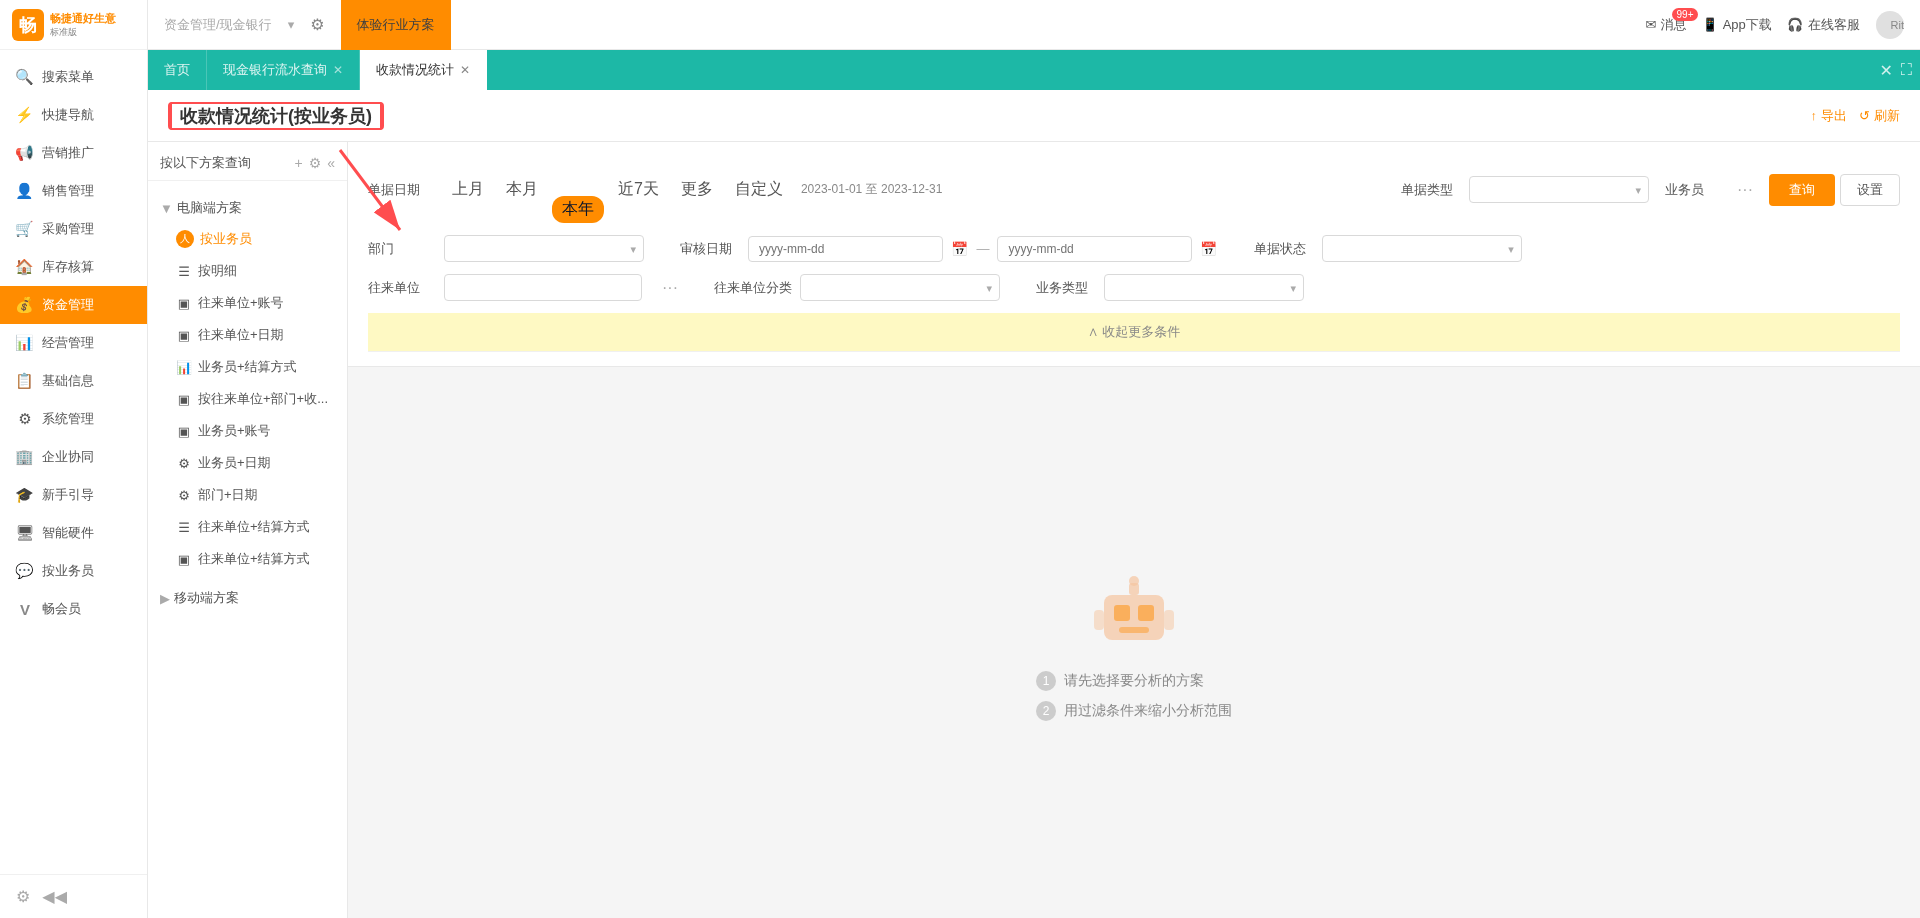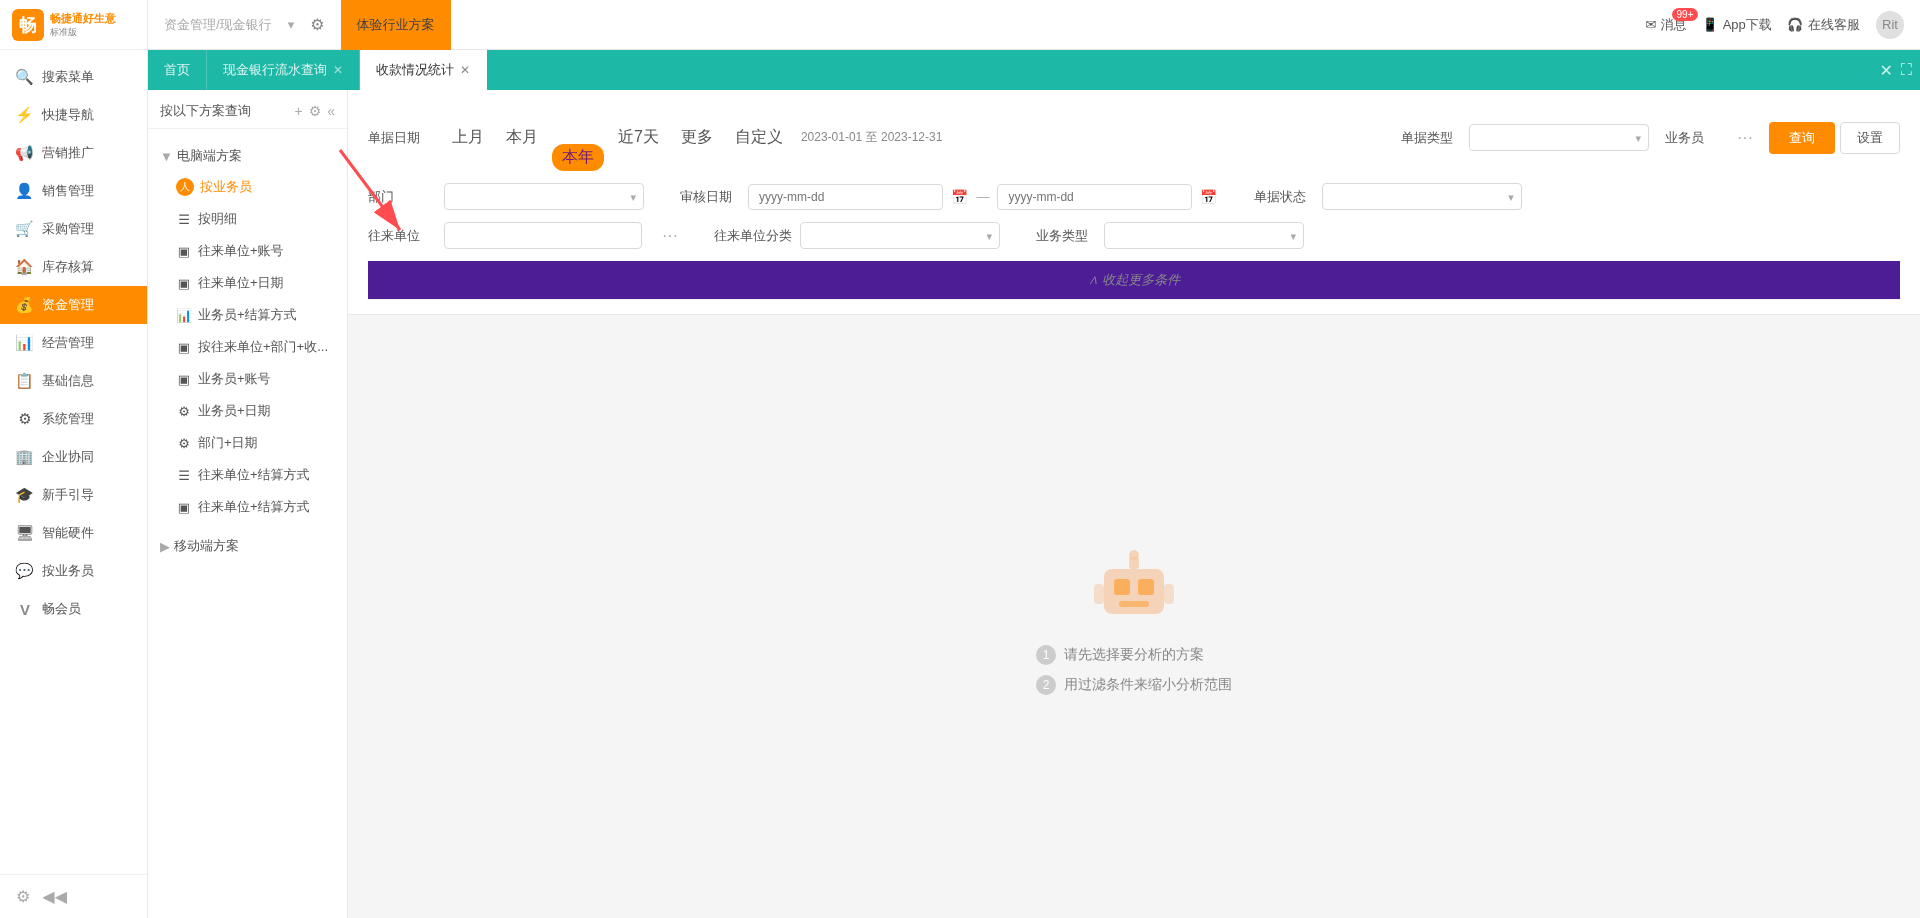--- a/index.html
+++ b/index.html
@@ -67,33 +67,33 @@
     
     .right-panel { flex: 1; display: flex; flex-direction: column; overflow: hidden; }
 
     
     .filter-area { background: #fff; padding: 14px 20px; border-bottom: 1px solid #e8e8e8; }
     .filter-row { display: flex; align-items: center; gap: 16px; margin-bottom: 12px; }
     .filter-row:last-child { margin-bottom: 0; }
     .filter-label { color: #555; font-size: 13px; white-space: nowrap; min-width: 60px; }
     .filter-date-group { display: flex; align-items: center; gap: 6px; }
     .date-tab { padding: 3px 8px; font-size: 16px; color: #555; cursor: pointer; border-radius: 3px; }
-    .date-tab.active { background: #ff8c00; color: #701a75; border-radius: 12px; padding: 3px 10px; margin-top: 40px; }
+    .date-tab.active { background: #ff8c00; color: #0f172a; border-radius: 12px; padding: 3px 10px; margin-top: 40px; }
     .date-range { font-size: 12px; color: #888; margin-left: 4px; }
     .filter-select { border: 1px solid #d9d9d9; border-radius: 4px; padding: 5px 28px 5px 10px; font-size: 13px; color: #555; background: white; cursor: pointer; min-width: 180px; position: relative; appearance: none; }
     .filter-select-wrap { position: relative; display: inline-block; }
     .filter-select-wrap::after { content: '▾'; position: absolute; right: 8px; top: 50%; transform: translateY(-50%); color: #aaa; pointer-events: none; font-size: 11px; }
     .filter-input { border: 1px solid #d9d9d9; border-radius: 4px; padding: 5px 10px; font-size: 13px; color: #555; background: white; min-width: 160px; }
     .filter-dots { color: #aaa; cursor: pointer; font-size: 16px; margin-left: 4px; }
     .date-input { border: 1px solid #d9d9d9; border-radius: 4px; padding: 5px 28px 5px 10px; font-size: 12px; color: #bbb; min-width: 130px; position: relative; }
     .date-input-icon { color: #bbb; font-size: 14px; }
     .date-dash { color: #aaa; }
     .query-btn { background: #ff8c00; color: white; border: none; padding: 6px 20px; border-radius: 4px; cursor: pointer; font-size: 13px; }
     .settings-btn { border: 1px solid #d9d9d9; background: white; color: #555; padding: 6px 16px; border-radius: 4px; cursor: pointer; font-size: 13px; }
-    .collapse-bar { text-align: center; padding: 10px; color: #888; cursor: pointer; font-size: 13px; background: #4c1d95; border-bottom: 1px solid #f0f0f0; font-style: italic; }
+    .collapse-bar { text-align: center; padding: 10px; color: #888; cursor: pointer; font-size: 13px; background: #fef9c3; border-bottom: 1px solid #f0f0f0; }
 
     
     .data-area { flex: 1; display: flex; flex-direction: column; align-items: center; justify-content: center; background: #f5f5f5; }
     .data-placeholder { display: flex; flex-direction: column; align-items: center; gap: 16px; }
     .data-tips { display: flex; flex-direction: column; gap: 10px; }
     .data-tip { display: flex; align-items: center; gap: 8px; color: #888; font-size: 14px; }
     .tip-num { width: 20px; height: 20px; border-radius: 50%; background: #ccc; color: white; display: flex; align-items: center; justify-content: center; font-size: 12px; flex-shrink: 0; }
 
     
     .highlight-box { border: 2px solid #ff4d4f; border-radius: 4px; }
@@ -191,21 +191,21 @@
         <span class="badge-count">99+</span>
       </div>
       <div class="topbar-badge">
         <span>📱</span>
         <span>App下载</span>
       </div>
       <div class="topbar-badge">
         <span>🎧</span>
         <span>在线客服</span>
       </div>
-      <div class="topbar-user" style="display:flex;align-items:center;justify-content:center;font-size:13px;color:#888;">
+      <div class="topbar-user" style="display:flex;align-items:center;justify-content:flex-end;font-size:11px;color:#888;">
         <span>Rit</span>
       </div>
     </div>
   </div>
 
   <div class="tabbar">
     <div class="tab">
       <span>首页</span>
     </div>
     <div class="tab">
@@ -215,20 +215,35 @@
     <div class="tab active">
       <span>收款情况统计</span>
       <span class="tab-close" style="color:#555;">✕</span>
     </div>
     <div class="tabbar-actions">
       <button class="tabbar-action-btn">✕</button>
       <button class="tabbar-action-btn">⛶</button>
     </div>
   </div>
 
+  <div class="page-header">
+    <div class="highlight-box">
+      <span class="page-title">收款情况统计(按业务员)</span>
+    </div>
+    <div class="page-header-actions">
+      <div class="export-btn">
+        <span>↑</span>
+        <span>导出</span>
+      </div>
+      <div class="refresh-btn">
+        <span>↺</span>
+        <span>刷新</span>
+      </div>
+    </div>
+  </div>
 
   <div class="content">
 
     <div class="left-panel">
       <div class="left-panel-header">
         <span class="left-panel-title">按以下方案查询</span>
         <div class="left-panel-actions">
           <span class="panel-action-icon">+</span>
           <span class="panel-action-icon">⚙</span>
           <span class="panel-action-icon">«</span>

